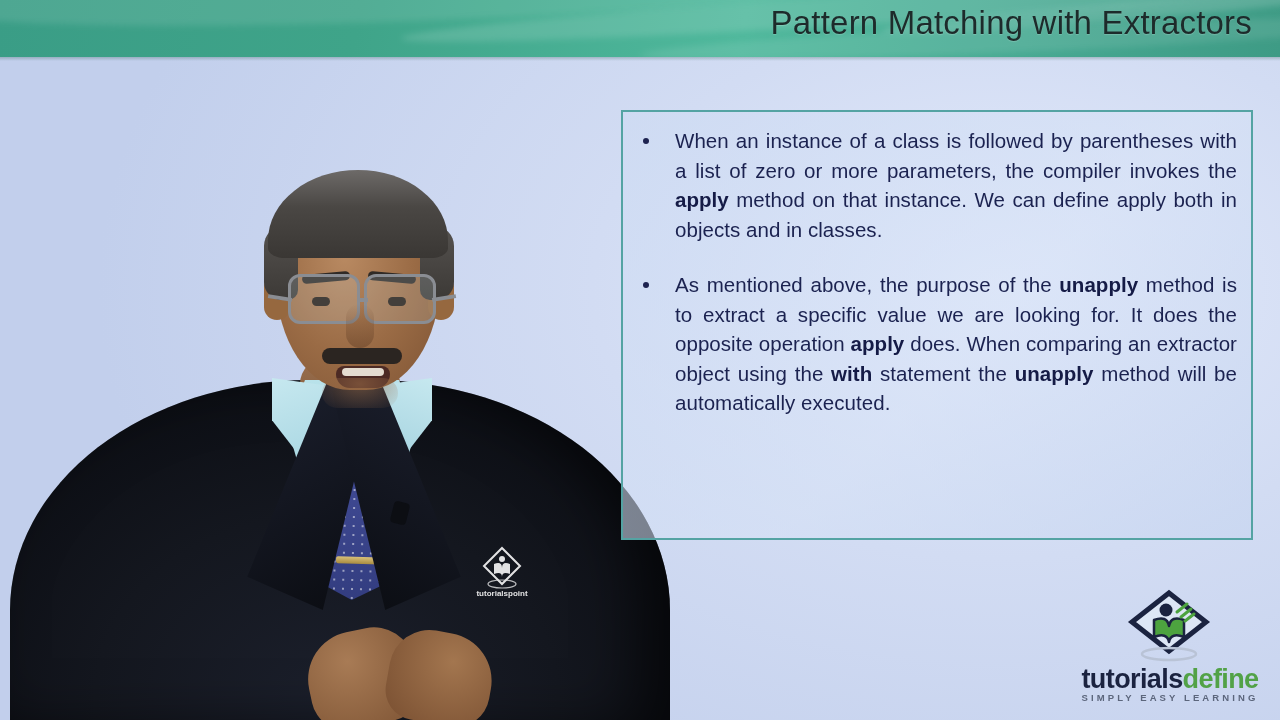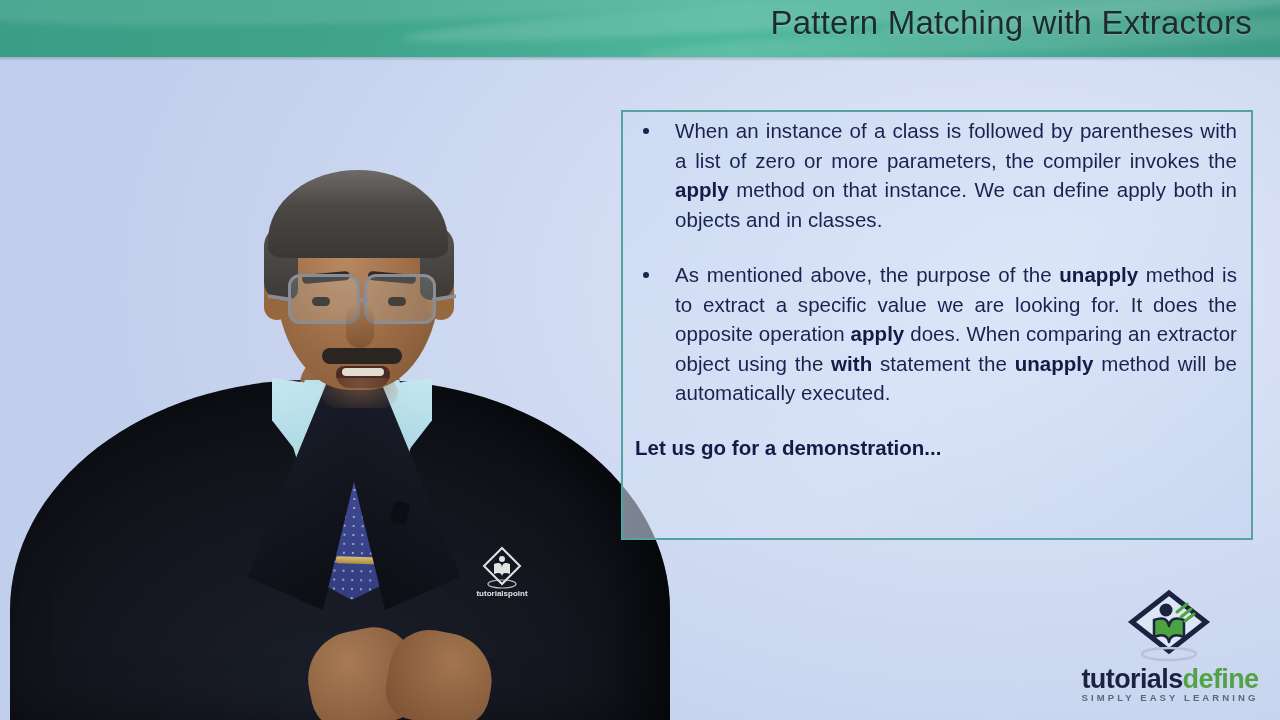--- a/index.html
+++ b/index.html
@@ -185,21 +185,21 @@
            background:#e4dcd0; border-radius:4px; }
   #chin { left:322px; bottom:312px; width:76px; height:30px;
           background:radial-gradient(ellipse at 50% 20%,rgba(150,105,70,0.6),rgba(120,80,50,0));
           border-radius:40px; }
 
   
   #textbox {
     position:absolute; left:621px; top:110px; width:632px; height:430px;
     border:2px solid #54a3a3;
     background:linear-gradient(135deg, rgba(205,219,243,0.62) 0%, rgba(214,226,246,0.55) 55%, rgba(198,213,240,0.58) 100%);
-    padding:4px 14px 10px 10px;
+    padding:14px 14px 10px 10px;
   }
   .bullet-row { display:flex; align-items:flex-start; margin-bottom:26px; }
   .bullet-dot {
     flex:0 0 auto; width:6px; height:6px; border-radius:50%;
     background:#1d2350; margin:12px 26px 0 10px;
   }
   .bullet-text {
     flex:1 1 auto;
     font-size:20.5px; line-height:29.5px;
     color:#1b2250; text-align:justify; text-justify:inter-word;
@@ -292,21 +292,20 @@
 
   <div id="textbox">
     <div class="bullet-row">
       <span class="bullet-dot"></span>
       <div class="bullet-text" id="bullet-0">When an instance of a class is followed by parentheses with a list of zero or more parameters, the compiler invokes the <b>apply</b> method on that instance. We can define apply both in objects and in classes.</div>
     </div>
     <div class="bullet-row">
       <span class="bullet-dot"></span>
       <div class="bullet-text" id="bullet-1">As mentioned above, the purpose of the <b>unapply</b> method is to extract a specific value we are looking for. It does the opposite operation <b>apply</b> does. When comparing an extractor object using the <b>with</b> statement the <b>unapply</b> method will be automatically executed.</div>
     </div>
-    <div id="closing">Let us go for a demonstration...</div>
   </div>
 
   <div id="tp-logo">
     <svg id="tp-mark" viewBox="0 0 96 82">
       <path d="M48 5 L85 34 L48 63 L11 34 Z" fill="#dde6f5" stroke="#1b2340" stroke-width="5"></path>
       <path d="M33 32 q13 -5 15 6 q2 -11 15 -6 l0 17 q-13 -5 -15 5 q-2 -10 -15 -5 Z" fill="#4da33f" stroke="#1b2340" stroke-width="2.5" stroke-linejoin="round"></path>
       <circle cx="45" cy="22" r="6.5" fill="#1b2340"></circle>
       <g stroke="#4da33f" stroke-width="3" stroke-linecap="round">
         <line x1="56" y1="24" x2="66" y2="16"></line>
         <line x1="60" y1="29" x2="70" y2="21"></line>

